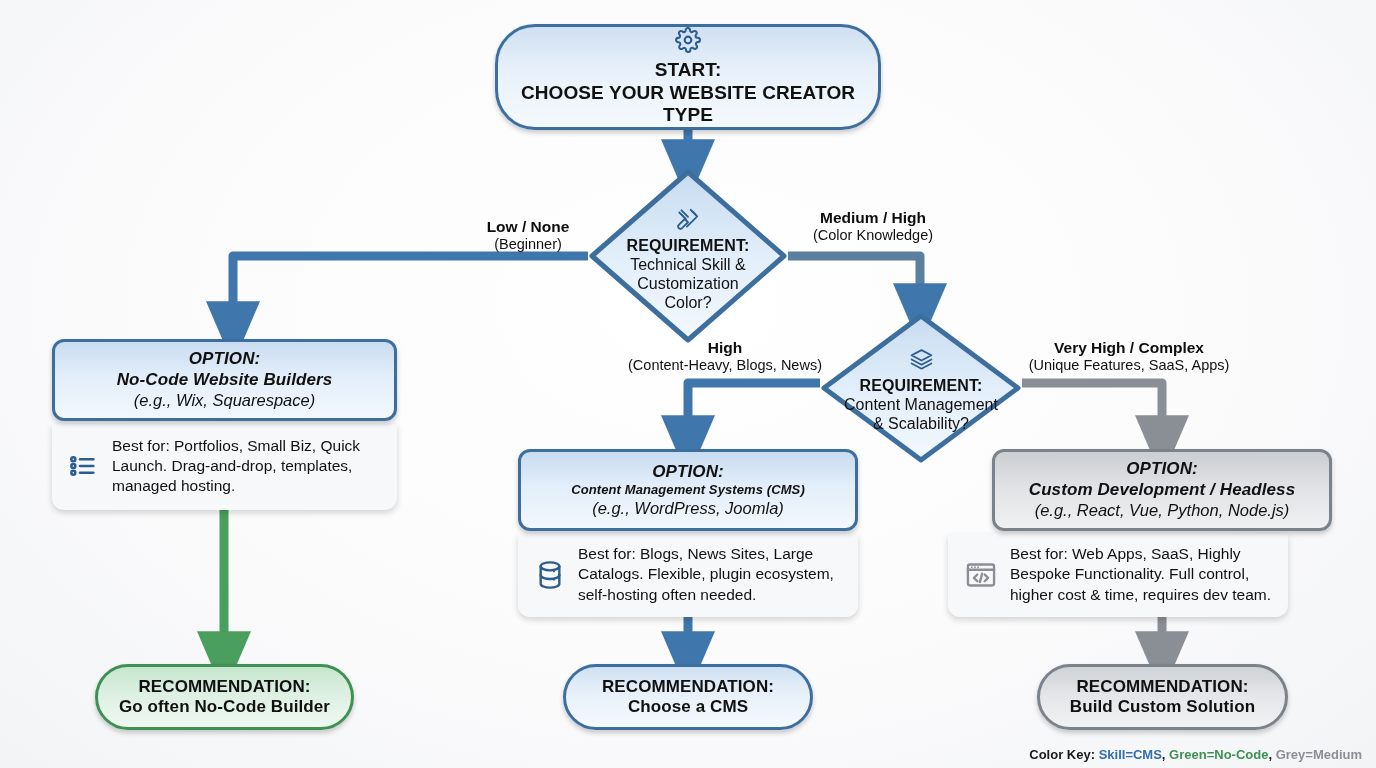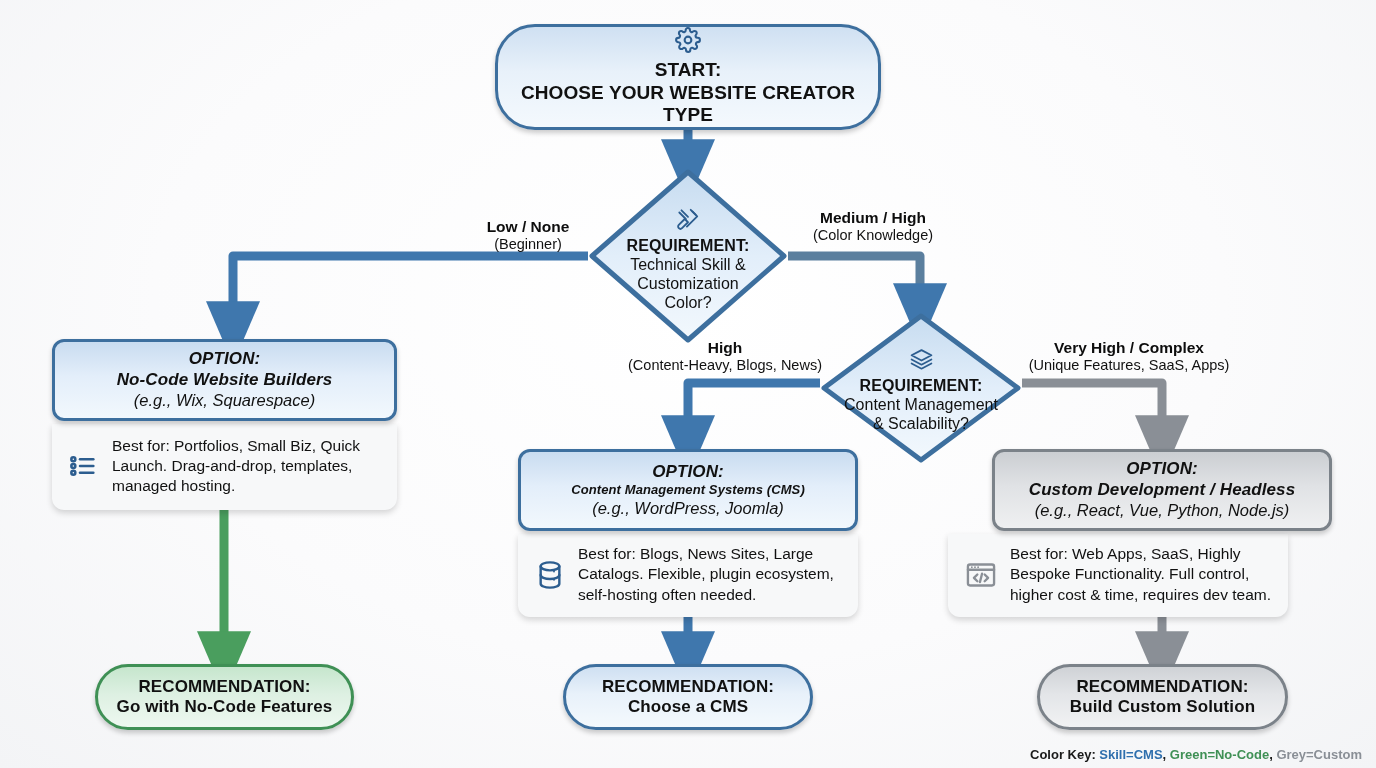--- a/index.html
+++ b/index.html
@@ -273,31 +273,31 @@
         <path d="M13.8 11 L12.2 17.4"></path>
       </svg>
     </span>
     <div class="dtext">
       <b>Best for:</b><span> Web Apps, SaaS, Highly Bespoke Functionality. Full control, higher cost &amp; time, requires dev team.</span>
     </div>
   </div>
 
   <div class="node pill green" style="left:95px;top:664px;width:259px;height:66px;">
     <div class="t-title" style="font-size:17px;line-height:1.2;">RECOMMENDATION:</div>
-    <div class="t-title" style="font-size:17px;line-height:1.2;">Go with No-Code Features</div>
+    <div class="t-title" style="font-size:17px;line-height:1.2;">Go often No-Code Builder</div>
   </div>
 
   <div class="node pill" style="left:563px;top:664px;width:250px;height:66px;">
     <div class="t-title" style="font-size:17px;line-height:1.2;">RECOMMENDATION:</div>
     <div class="t-title" style="font-size:17px;line-height:1.2;">Choose a CMS</div>
   </div>
 
   <div class="node pill grey" style="left:1037px;top:664px;width:251px;height:66px;">
     <div class="t-title" style="font-size:17px;line-height:1.2;">RECOMMENDATION:</div>
     <div class="t-title" style="font-size:17px;line-height:1.2;">Build Custom Solution</div>
   </div>
 
   <div class="legend">
     <span>Color Key:</span>
-    <span class="seg" style="color: rgb(47, 111, 173);">Skill=CMS</span><span class="sep">, </span><span class="seg" style="color: rgb(63, 144, 85);">Green=No-Code</span><span class="sep">, </span><span class="seg" style="color: rgb(138, 143, 150);">Grey=Custom</span>
+    <span class="seg" style="color: rgb(47, 111, 173);">Skill=CMS</span><span class="sep">, </span><span class="seg" style="color: rgb(63, 144, 85);">Green=No-Code</span><span class="sep">, </span><span class="seg" style="color: rgb(138, 143, 150);">Grey=Medium</span>
   </div>
 
 </div>
 
 </body></html>

